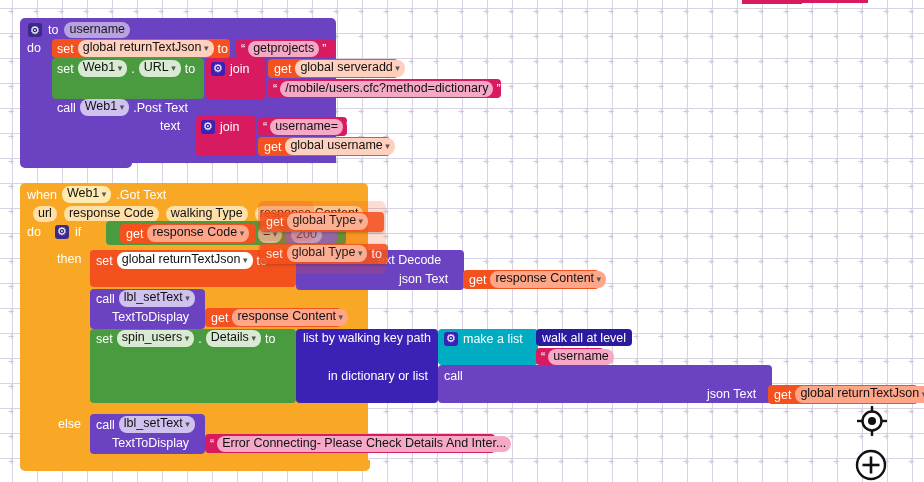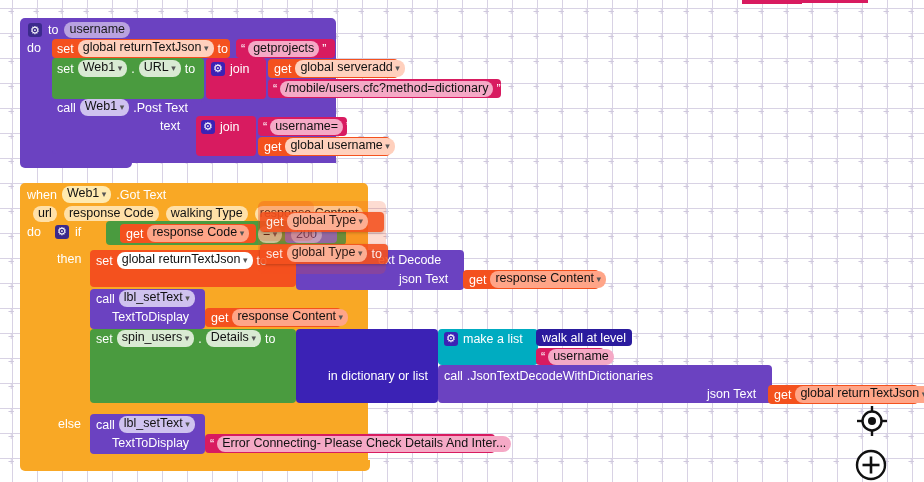--- a/index.html
+++ b/index.html
@@ -961,40 +961,40 @@
   <div class="blk c-comp" style="left:90px;top:329px;width:206px;height:74px;border-radius:4px;"></div>
   <div class="blk row" style="left:96px;top:331px;height:15px;gap:4px;">
     <span class="lbl">set</span>
     <span class="fld dd" style="background:#d9ead3;">spin_users</span>
     <span class="lbl">.</span>
     <span class="fld dd" style="background:#d9ead3;">Details</span>
     <span class="lbl">to</span>
   </div>
 
   <div class="blk c-dict" style="left:296px;top:329px;width:142px;height:74px;border-radius:4px;"></div>
+  <div class="blk lbl" style="left:303px;top:331px;">list by walking key path</div>
   <div class="blk lbl" style="left:328px;top:369px;">in dictionary or list</div>
 
   <div class="blk c-list" style="left:438px;top:329px;width:100px;height:36px;border-radius:4px;"></div>
   <div class="blk row" style="left:444px;top:331px;height:15px;gap:5px;">
     <span class="mut blue"></span>
     <span class="lbl">make a list</span>
   </div>
   <div class="blk c-dict2" style="left:536px;top:329px;width:96px;height:17px;border-radius:4px;"></div>
   <div class="blk lbl" style="left:542px;top:331px;">walk all at level</div>
   <div class="blk c-text" style="left:536px;top:348px;width:68px;height:17px;border-radius:4px;"></div>
   <div class="blk row" style="left:541px;top:349px;height:15px;gap:3px;">
     <span class="lbl">“</span>
     <span class="fld pk">username</span>
     <span class="lbl">”</span>
   </div>
 
   <div class="blk c-call" style="left:438px;top:365px;width:334px;height:38px;border-radius:4px;"></div>
   <div class="blk row" style="left:444px;top:368px;height:15px;gap:4px;">
     <span class="lbl">call</span>
-    <span class="lbl">.JsonTextDecodeWithDictionaries</span>
   </div>
   <div class="blk lbl" style="left:707px;top:387px;">json Text</div>
   <div class="blk c-var" style="left:768px;top:385px;width:150px;height:19px;border-radius:4px;"></div>
   <div class="blk row" style="left:774px;top:387px;height:15px;gap:4px;">
     <span class="lbl">get</span>
     <span class="fld dd" style="background:#ffa588;">global returnTextJson</span>
   </div>
 
   <div class="blk lbl" style="left:58px;top:417px;">else</div>
   <div class="blk c-call" style="left:90px;top:414px;width:115px;height:40px;border-radius:4px;"></div>

